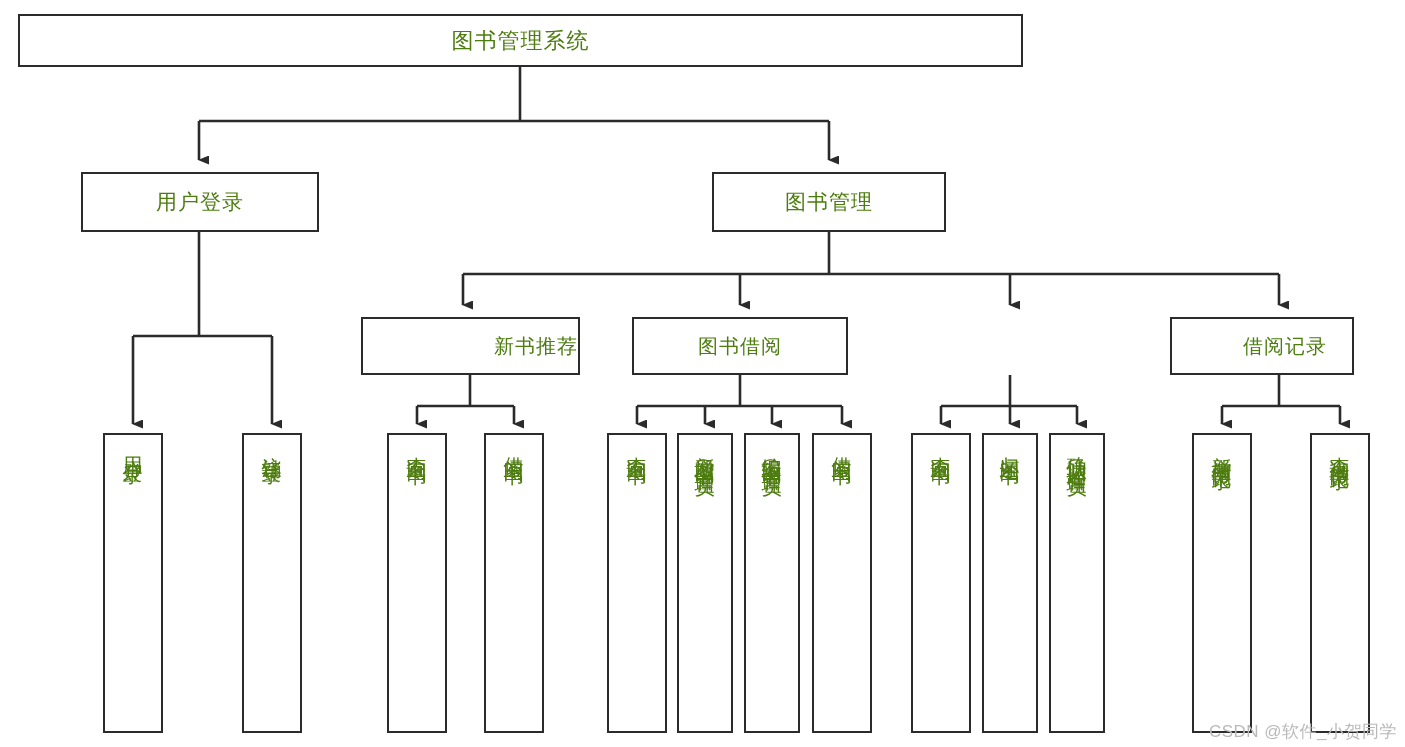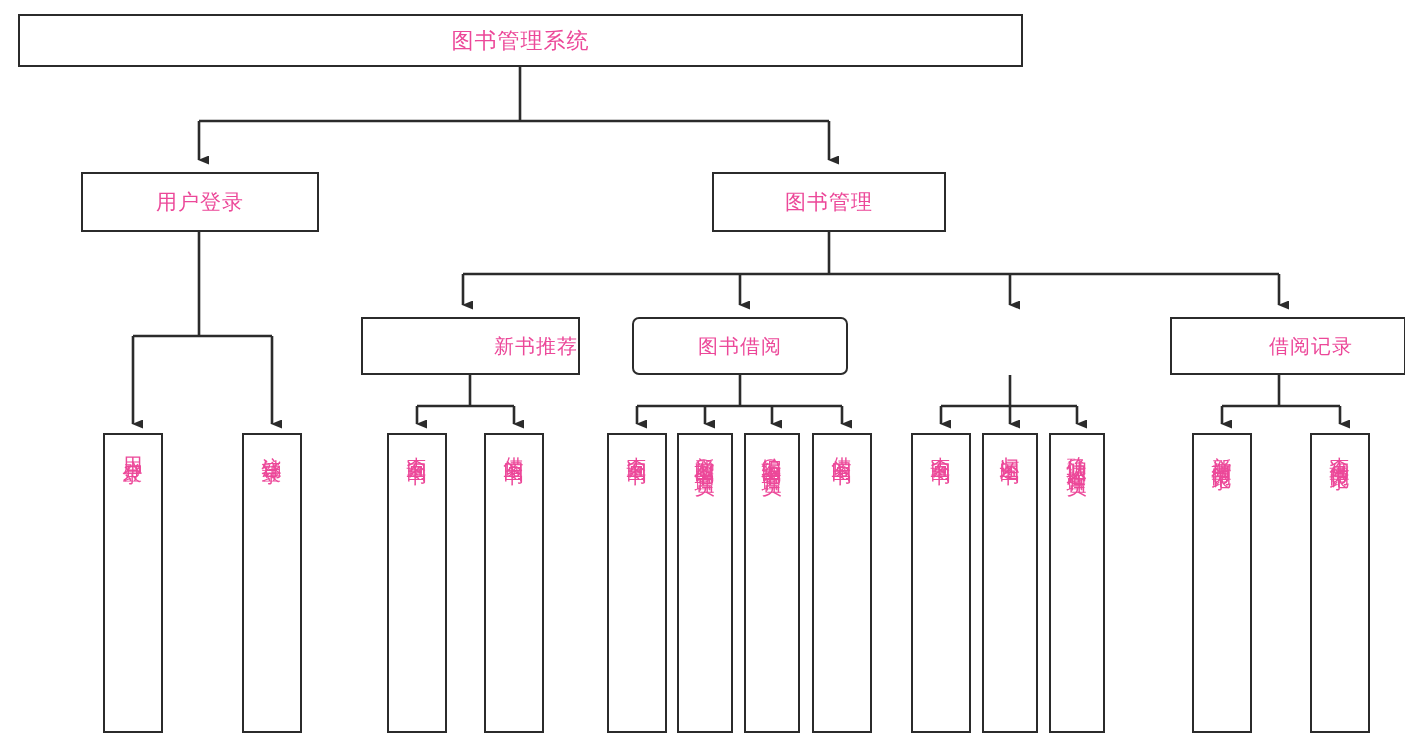--- a/index.html
+++ b/index.html
@@ -26,21 +26,21 @@
     pointer-events: none;
   }
   .node {
     position: absolute;
     box-sizing: border-box;
     border: 2px solid #2b2b2b;
     background: #ffffff;
     display: flex;
     align-items: center;
     justify-content: center;
-    color: #ec4899;
+    color: #4d7c0f;
     font-size: 21px;
     letter-spacing: 1px;
     line-height: 1.25;
   }
   .node.root { font-size: 22px; }
   .node.lvl1 { font-size: 21px; }
   .node.lvl2 { font-size: 20px; }
   .node.leaf {
     font-size: 20px;
     align-items: flex-start;
@@ -126,24 +126,24 @@
   <div class="node lvl1" style="left:81px; top:172px; width:238px; height:60px;">
     <span>用户登录</span>
   </div>
   <div class="node lvl1" style="left:712px; top:172px; width:234px; height:60px;text-align:right;">
     <span>图书管理</span>
   </div>
 
   <div class="node lvl2" style="left:361px; top:317px; width:219px; height:58px;justify-content:flex-end;">
     <span>新书推荐</span>
   </div>
-  <div class="node lvl2" style="left:632px; top:317px; width:216px; height:58px;border-radius:7px;">
+  <div class="node lvl2" style="left:632px; top:317px; width:216px; height:58px;">
     <span>图书借阅</span>
   </div>
-  <div class="node lvl2" style="left:1170px; top:317px; width:236px; height:58px;padding-left:46px;">
+  <div class="node lvl2" style="left:1170px; top:317px; width:184px; height:58px;padding-left:46px;">
     <span>借阅记录</span>
   </div>
 
   <div class="node leaf" style="left:103px; top:433px; width:60px; height:300px;">
     <span class="vtext">用户登录</span>
   </div>
   <div class="node leaf" style="left:242px; top:433px; width:60px; height:300px;">
     <span class="vtext">注销登录</span>
   </div>
 
@@ -177,14 +177,15 @@
     <span class="vtext">确认归还（管理员）</span>
   </div>
 
   <div class="node leaf" style="left:1192px; top:433px; width:60px; height:300px;">
     <span class="vtext">新增借阅记录</span>
   </div>
   <div class="node leaf" style="left:1310px; top:433px; width:60px; height:300px;">
     <span class="vtext">查询借阅记录</span>
   </div>
 
+  <div class="watermark">CSDN @软件_小贺同学</div>
 
 </div>
 
 </body></html>

